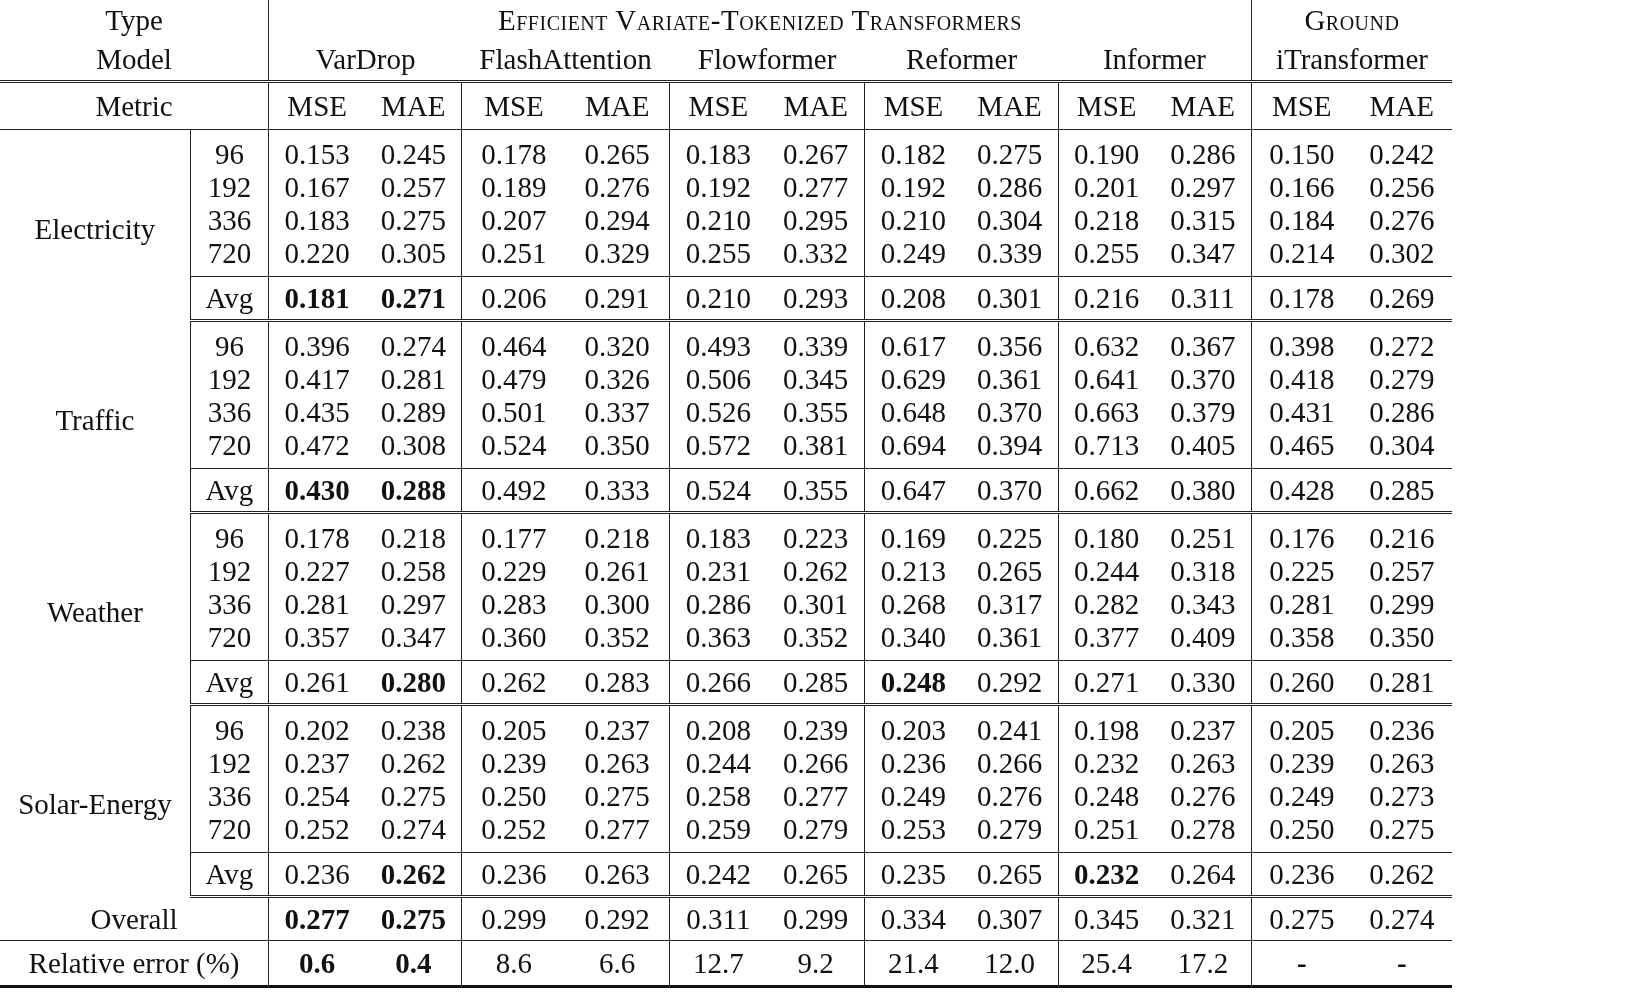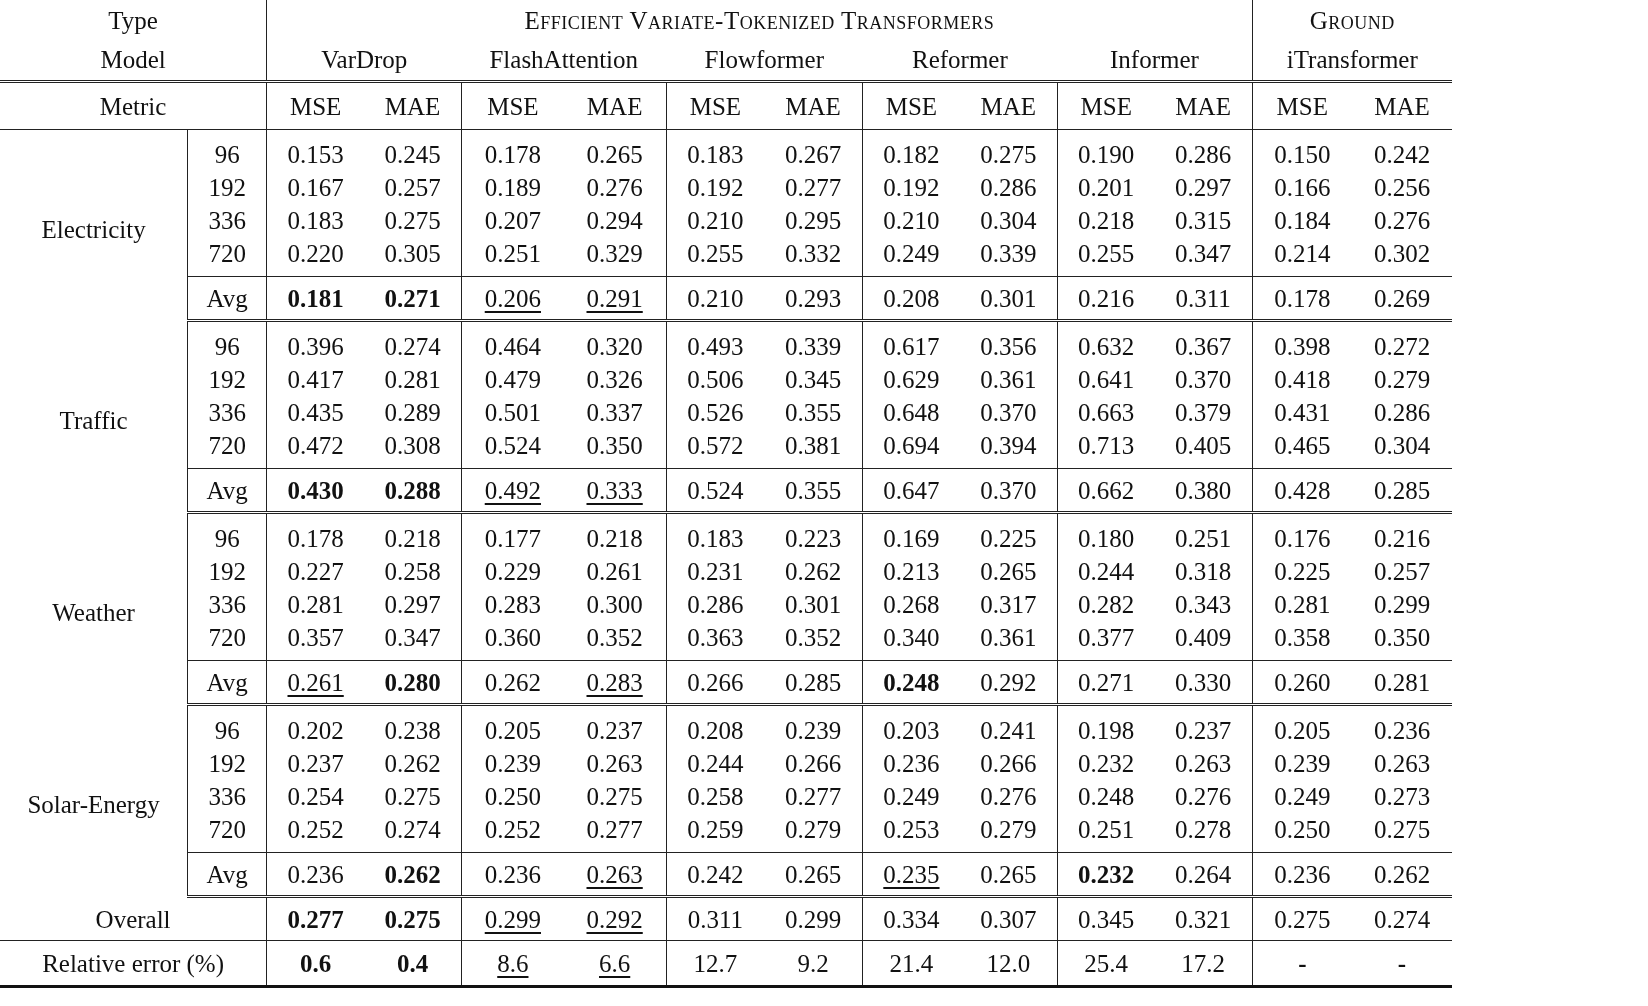--- a/index.html
+++ b/index.html
@@ -6,37 +6,37 @@
   body {
     width: 1648px; height: 1006px; overflow: hidden;
     font-family: "Liberation Serif", "DejaVu Serif", serif;
     color: #111111;
   }
   #tbl-wrap { position: relative; width: 1648px; height: 1006px; }
   table.res {
     position: absolute; left: 0; top: 0;
     width: 1452px;
     border-collapse: collapse;
-    font-size: 25px;
+    font-size: 29px;
     line-height: 1;
     padding-left: 36px;
   }
   table.res td, table.res th {
     padding: 0; text-align: center; font-weight: normal; white-space: nowrap;
   }
   
   col.c-ds { width: 207px; }
   col.c-h { width: 92px; }
   col.c-v { width: 113px; }
 
   .vl { border-left: 1.5px solid #222; }
   .sc { font-variant: small-caps; letter-spacing: 0.5px; }
   .it { }
   .b { font-weight: bold !important; }
-  .u { text-decoration: underline; text-underline-offset: 4px; text-decoration-thickness: 1.5px; }
+  .u { text-underline-offset: 4px; text-decoration-thickness: 1.5px; }
 
   tr.h1 td { height: 36px; padding-top: 2px; }
   tr.h2 td { height: 42px; }
   tr.h3 td { height: 46px; border-top: 3px double #222; border-bottom: 1.5px solid #222; }
   tr.dr td { height: 33px; }
   tr.dr.first td { padding-top: 8px; }
   tr.dr.last td { padding-bottom: 6px; }
   tr.avg td { height: 42px; border-top: 1.5px solid #222; }
   tr.grp-end td { border-bottom: 3px double #222; margin-top: 36px; }
   tr.ovr td { height: 42px; border-bottom: 1.5px solid #222; }

